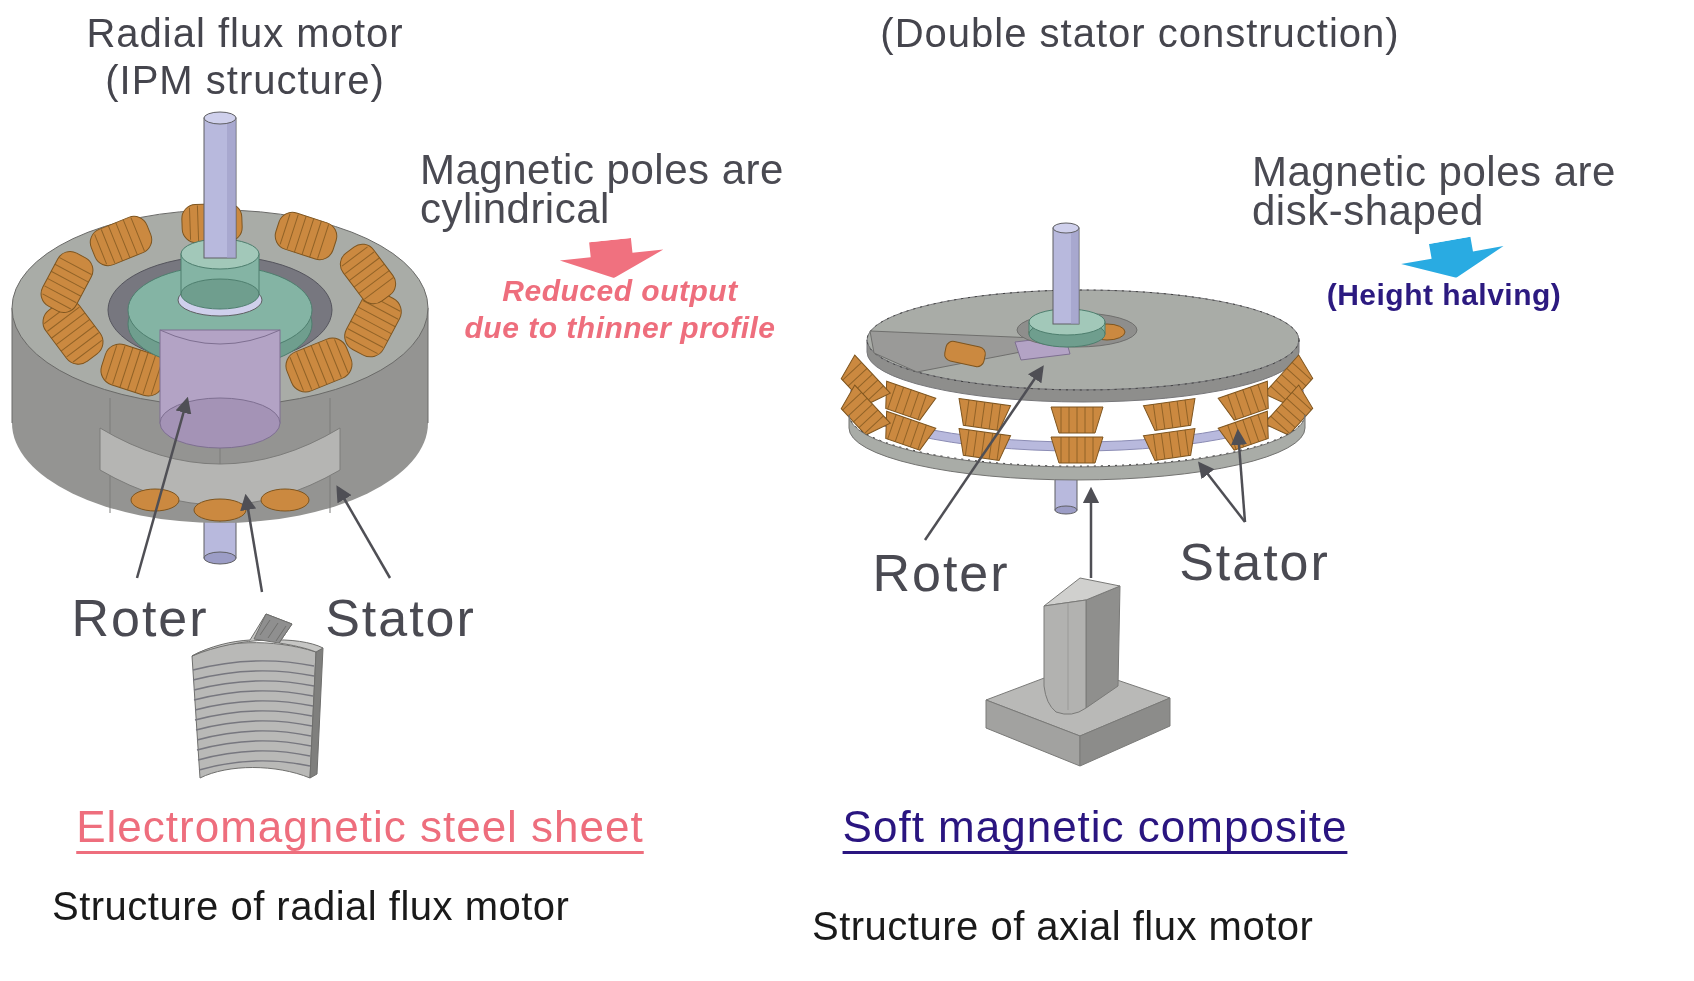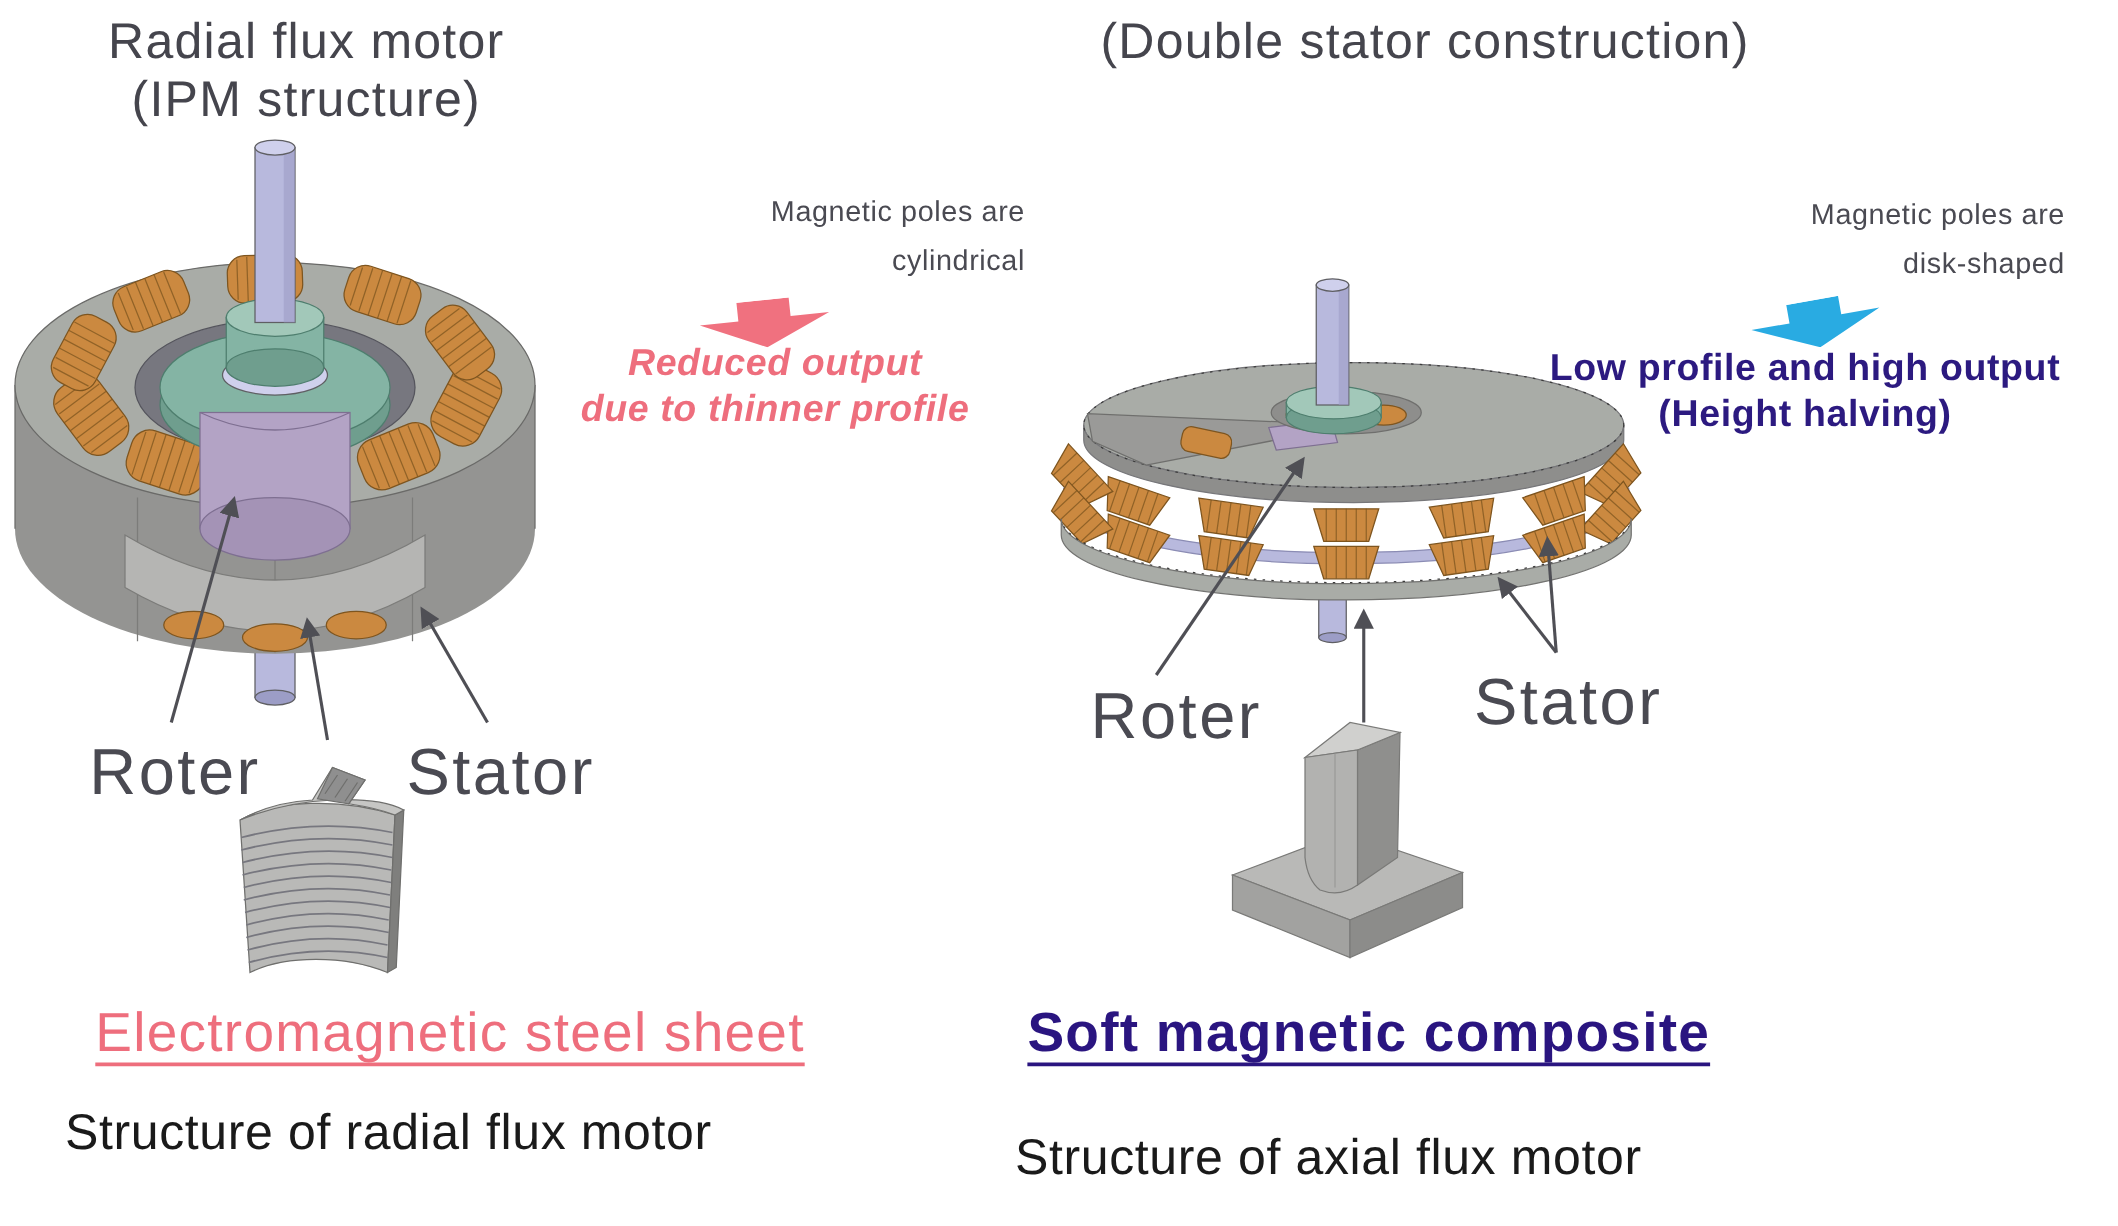--- a/index.html
+++ b/index.html
@@ -7,21 +7,21 @@
     position:relative;width:1694px;height:981px;background:#ffffff;overflow:hidden;
     font-family:"Liberation Sans", sans-serif;
     border-radius:30px;
   }
   .abs{position:absolute;}
   .title{
     font-size:40px;line-height:47px;letter-spacing:1px;text-align:center;
     color:var(--heading,#45454d);
   }
   .callout{
-    font-size:23px;line-height:39px;letter-spacing:0.5px;text-align:right;
+    font-size:42px;line-height:39px;letter-spacing:0.5px;text-align:left;
     color:var(--body,#4a4a52);
   }
   .result{
     font-size:30px;line-height:37px;font-weight:bold;letter-spacing:0.5px;text-align:center;
   }
   .result.pink{color:var(--pink,#ee6e7d);font-style:italic;}
   .result.purple{color:var(--purple,#2c1a80);}
   .part-label{
     font-size:52px;letter-spacing:2px;color:var(--body,#4a4a52);text-align:center;
   }
@@ -76,21 +76,20 @@
   <div class="abs callout" style="left:1252px;top:152px;width:400px;">
     <div>Magnetic poles are</div>
     <div>disk-shaped</div>
   </div>
   <div class="abs" style="left:1398px;top:240px;width:110px;height:38px;transform:rotate(-10deg);">
     <svg width="110" height="38" viewBox="0 0 104 38">
       <polygon points="31,0 73,0 73,15 104,15 52,38 0,15 31,15" fill="var(--blue-arrow,#29abe2)"></polygon>
     </svg>
   </div>
   <div class="abs result purple" style="left:1194px;top:276px;width:500px;">
-    <div>Low profile and high output</div>
     <div>(Height halving)</div>
   </div>
 
   <div class="abs" style="left:5px;top:108px;width:440px;height:460px;">
     <svg width="440" height="460" viewBox="0 0 440 460">
 
       <g>
         <rect x="199" y="400" width="32" height="50" class="f-lilac oln"></rect>
         <ellipse cx="215" cy="450" rx="16" ry="6" class="f-lilac-dk oln"></ellipse>
       </g>
@@ -352,18 +351,18 @@
     <line class="ann" x1="1245" y1="522" x2="1200" y2="464" marker-end="url(#ah)"></line>
     <line class="ann" x1="1245" y1="522" x2="1238" y2="432" marker-end="url(#ah)"></line>
   </svg>
 
   <div class="abs part-label" style="left:60px;top:588px;width:160px;">Roter</div>
   <div class="abs part-label" style="left:318px;top:588px;width:165px;">Stator</div>
   <div class="abs part-label" style="left:866px;top:543px;width:150px;">Roter</div>
   <div class="abs part-label" style="left:1172px;top:532px;width:165px;">Stator</div>
 
   <div class="abs material pink" style="left:40px;top:802px;width:640px;">Electromagnetic steel sheet</div>
-  <div class="abs material navy" style="left:795px;top:802px;width:600px;font-weight:bold;">Soft magnetic composite</div>
+  <div class="abs material navy" style="left:795px;top:802px;width:600px;">Soft magnetic composite</div>
 
   <div class="abs caption" style="left:52px;top:884px;">Structure of radial flux motor</div>
   <div class="abs caption" style="left:812px;top:904px;">Structure of axial flux motor</div>
 
 </div>
 
 </body></html>

